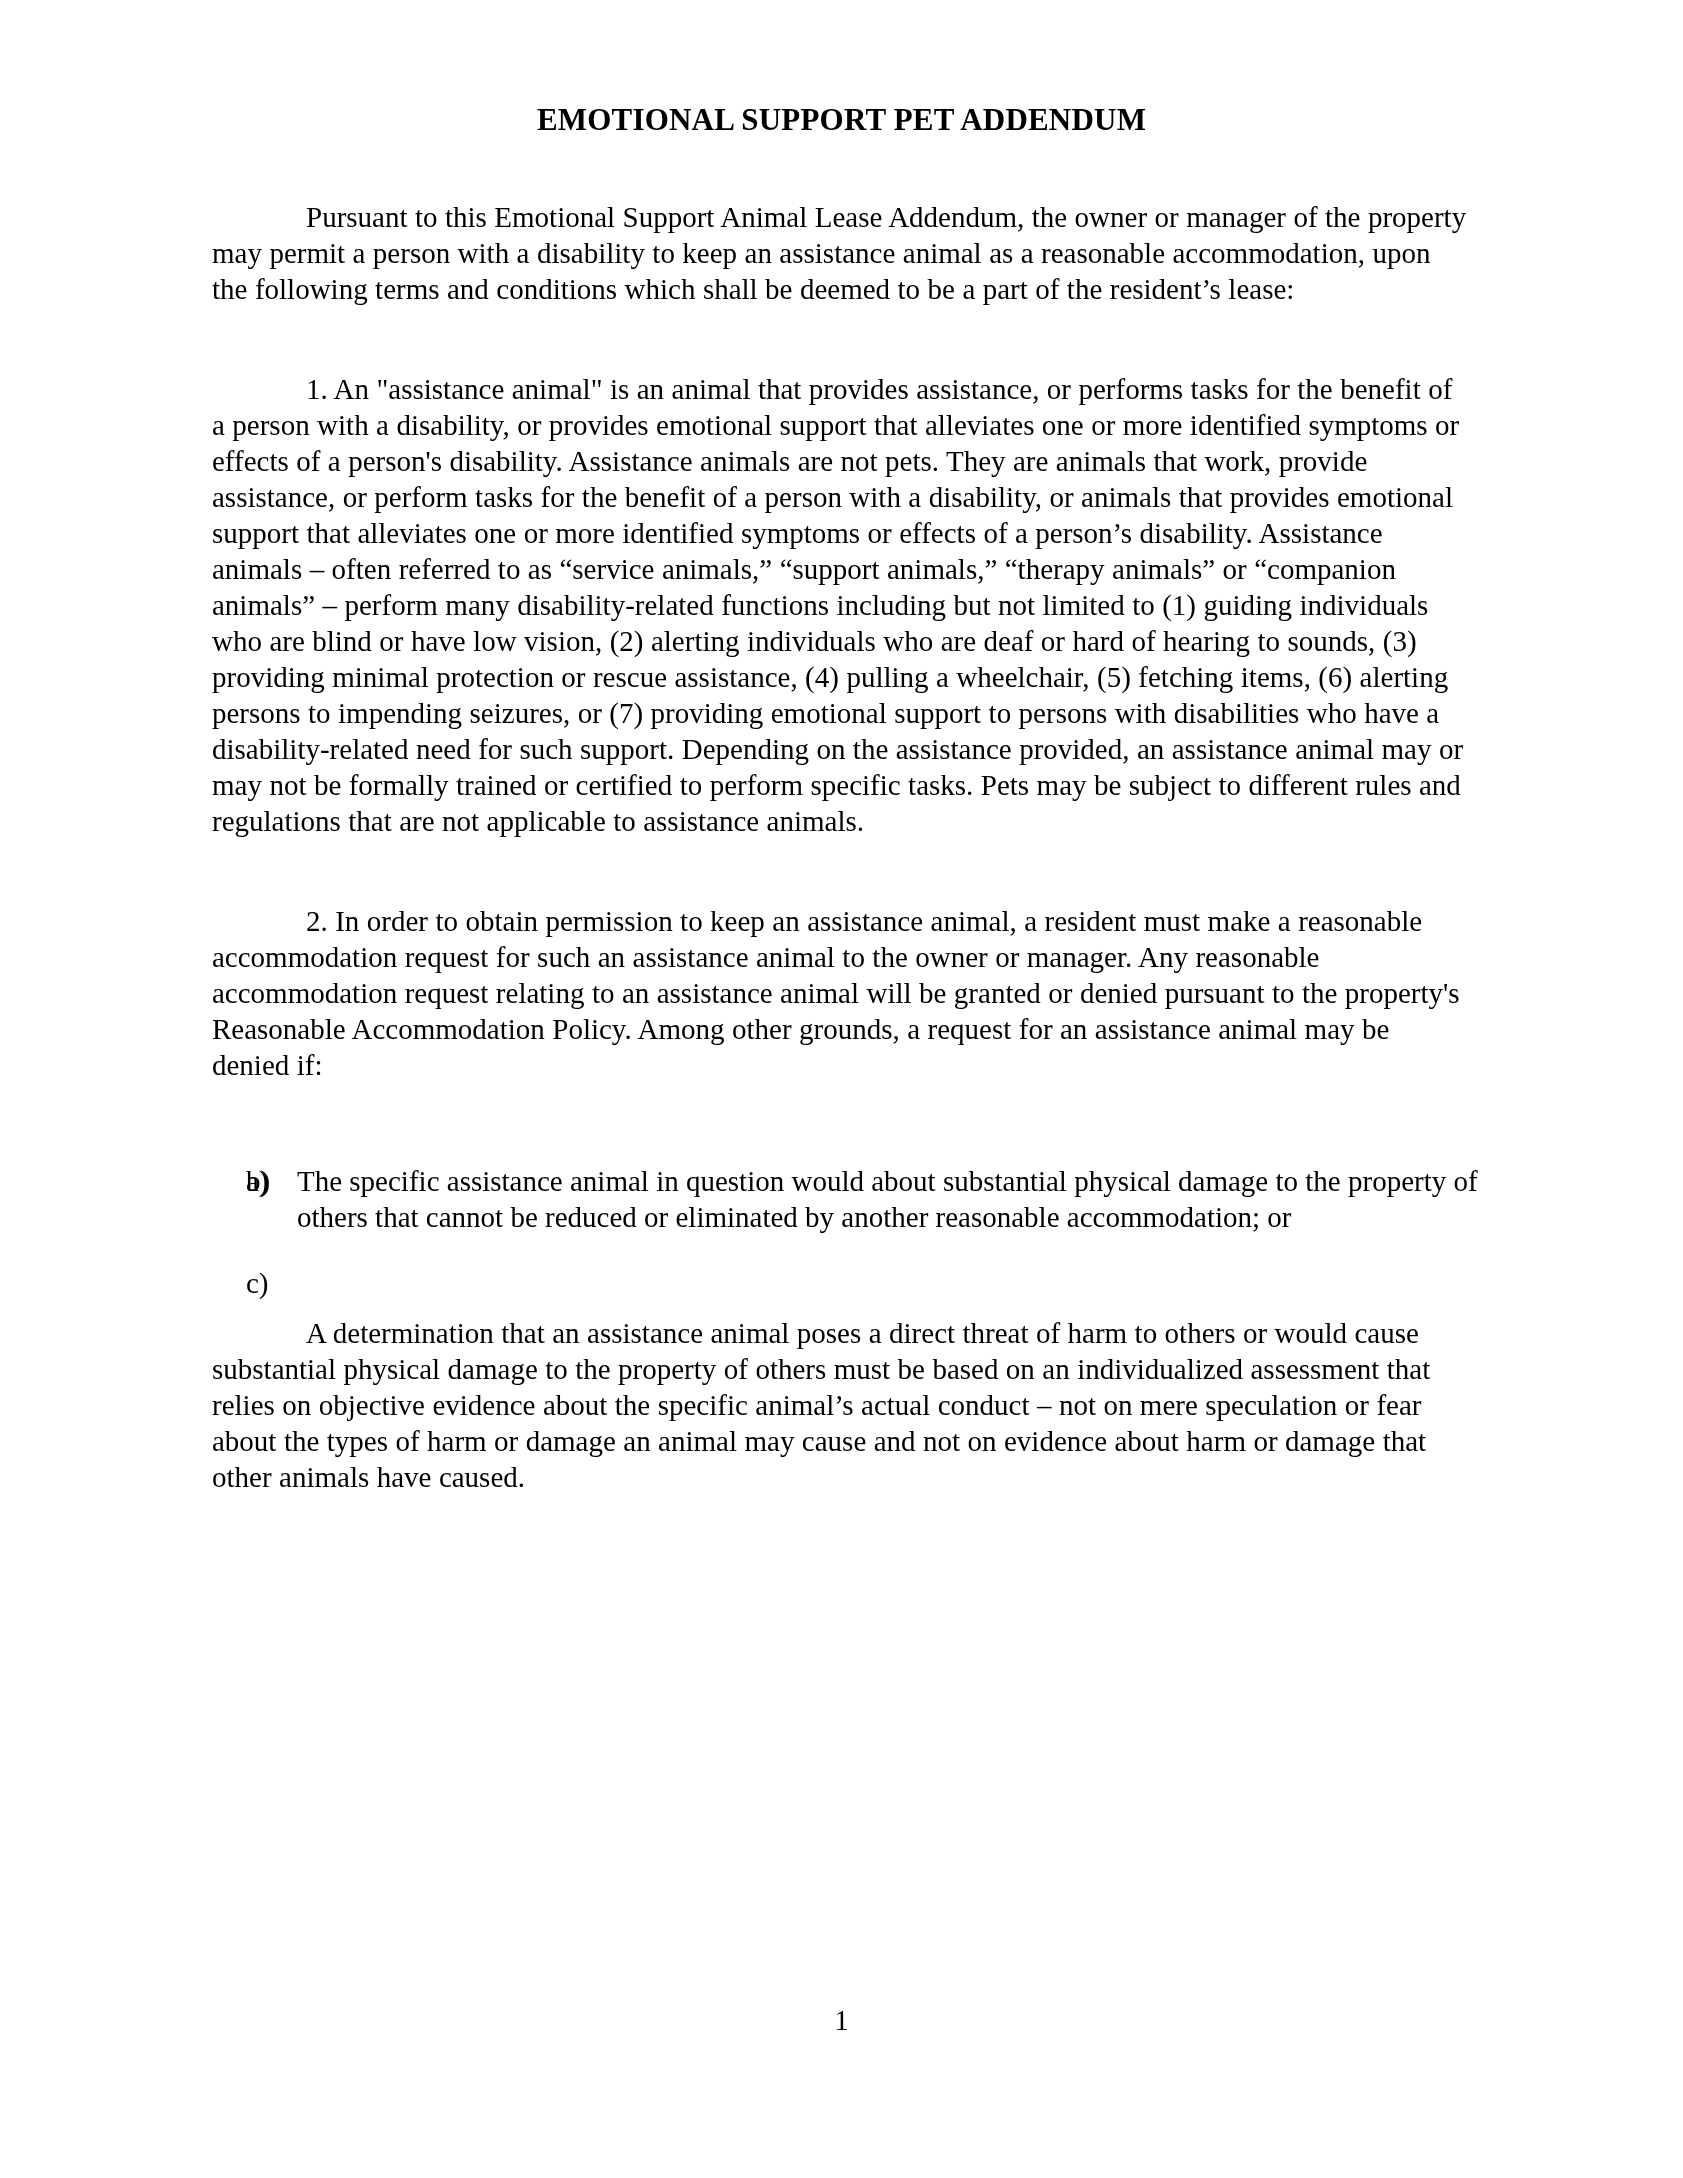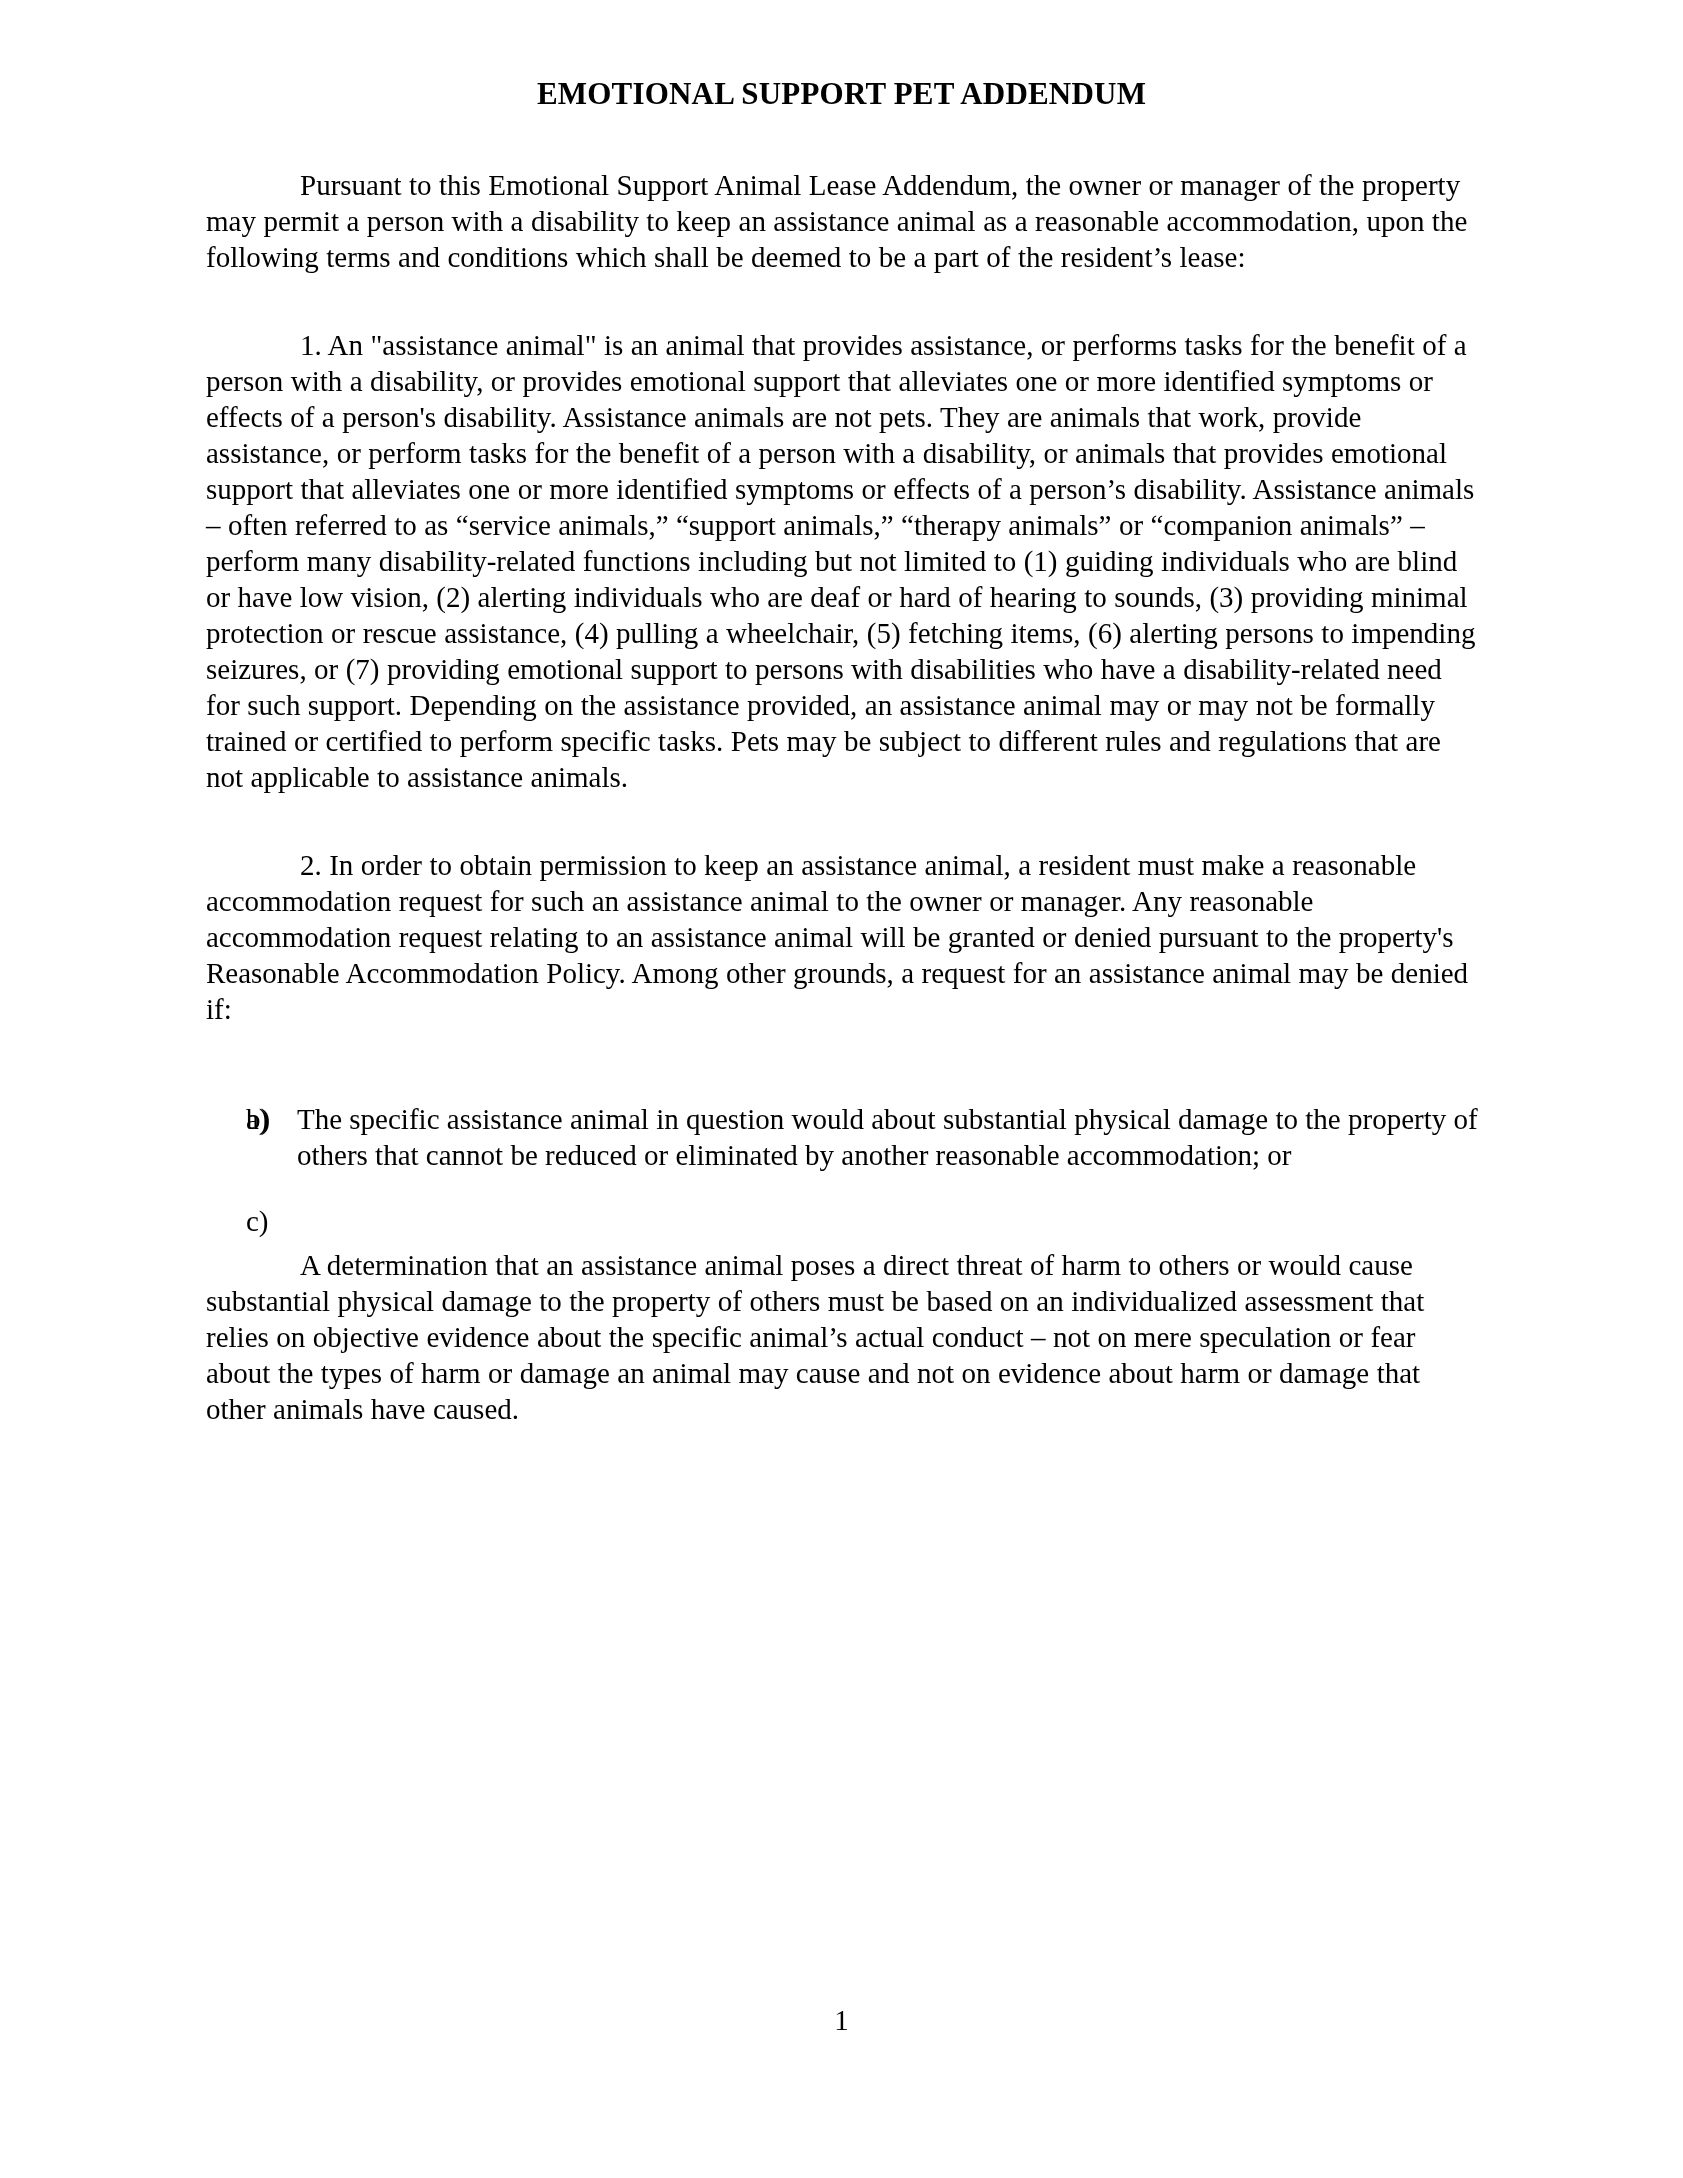--- a/index.html
+++ b/index.html
@@ -25,28 +25,28 @@
     top: 0;
     width: 1287px;
   }
 
   .doc-title {
     text-align: center;
     font-size: 31px;
     font-weight: bold;
     letter-spacing: 0.2px;
     margin: 0;
-    padding-top: 78px;
+    padding-top: 104px;
     line-height: 1.0;
   }
 
   p.body-para {
     font-size: 29px;
     line-height: 36px;
-    margin: 8px;
+    margin: 14px;
     text-align: left;
     word-spacing: 0.2px;
   }
 
   .indent-first {
     text-indent: 94px;
   }
 
   .gap-after-title { height: 50px; }
   .para-gap        { height: 36px; }

